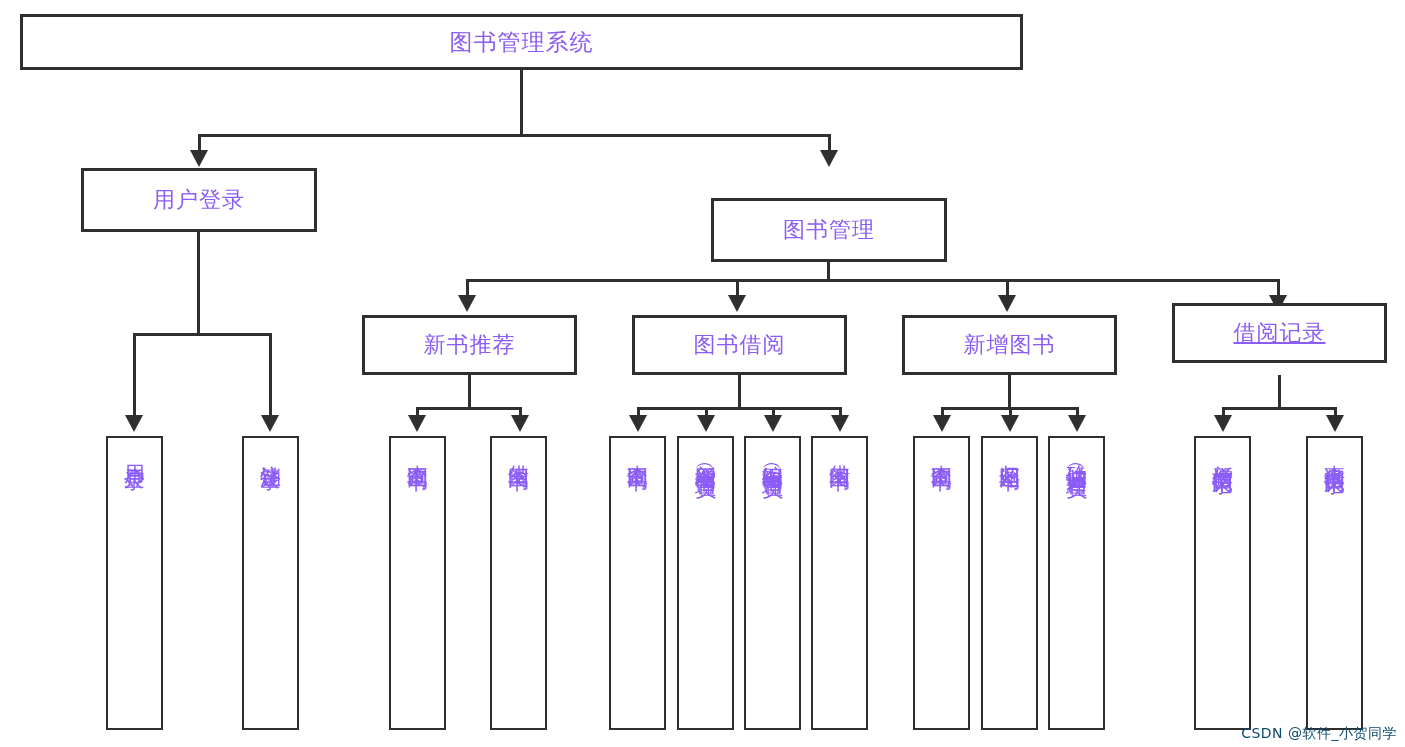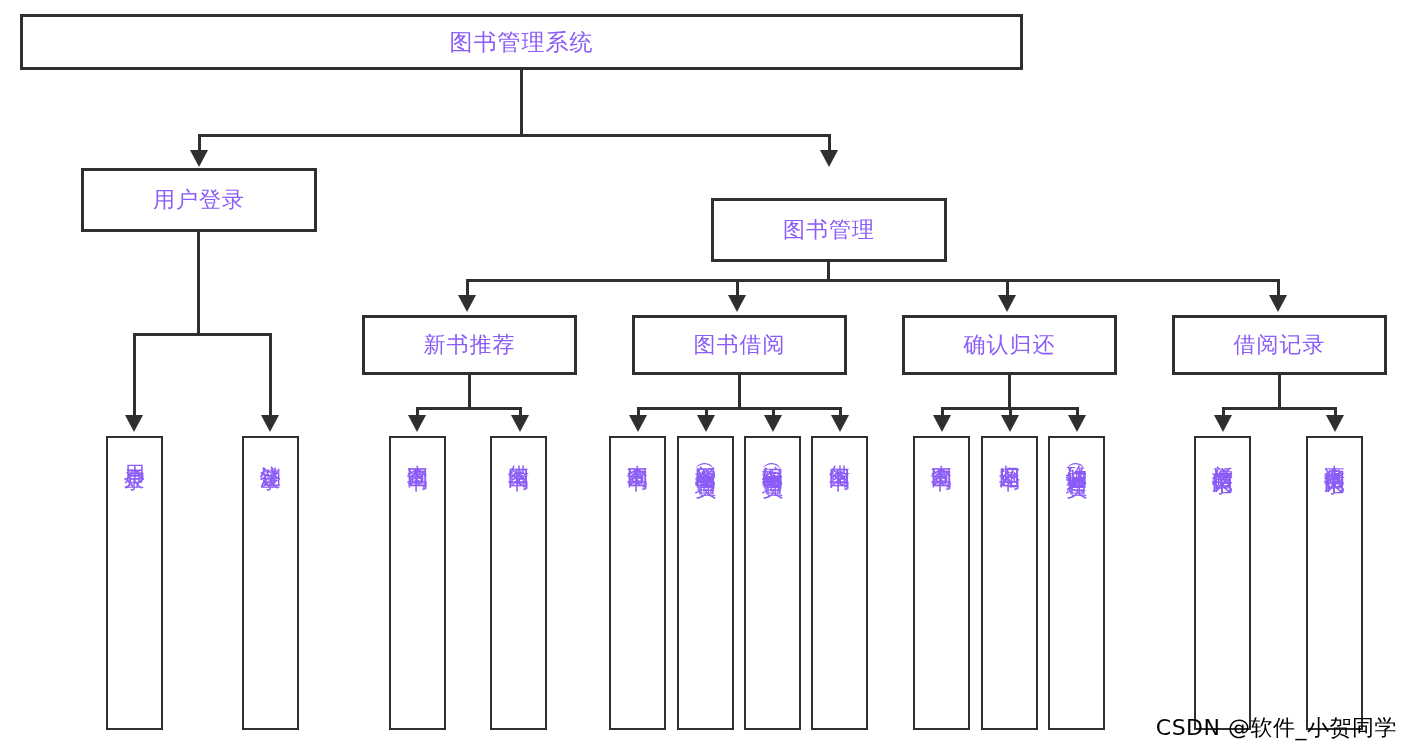--- a/index.html
+++ b/index.html
@@ -72,22 +72,22 @@
     border-left: 9px solid transparent;
     border-right: 9px solid transparent;
     border-top: 17px solid #2f2f2f;
     z-index: 2;
   }
   
   #watermark {
     position: absolute;
     right: 8px;
     bottom: 4px;
-    font-size: 22px;
-    color: #000000;
+    font-size: 14px;
+    color: #0c4a6e;
     letter-spacing: 0.5px;
     white-space: nowrap;
     z-index: 5;
     font-family: "DejaVu Sans", "Liberation Sans", sans-serif;
   }
 </style>
 </head>
 <body>
 
 <div id="canvas">
@@ -131,23 +131,23 @@
   <div class="vline" style="left:1277px; top:279px; height:18px;"></div>
   <div class="arrow" style="left:1269px; top:295px;"></div>
 
   <div class="node lvl3" style="left:362px; top:315px; width:215px; height:60px;">
     <span class="htext">新书推荐</span>
   </div>
   <div class="node lvl3" style="left:632px; top:315px; width:215px; height:60px;">
     <span class="htext">图书借阅</span>
   </div>
   <div class="node lvl3" style="left:902px; top:315px; width:215px; height:60px;">
-    <span class="htext">确认归还</span>
-  </div>
-  <div class="node lvl3" style="left:1172px; top:315px; width:215px; height:60px;">
+    <span class="htext">新增图书</span>
+  </div>
+  <div class="node lvl3" style="left:1172px; top:303px; width:215px; height:60px;text-decoration:underline;">
     <span class="htext">借阅记录</span>
   </div>
 
   <div class="vline" style="left:468px; top:375px; height:35px;"></div>
   <div class="hline" style="left:416px; top:407px; width:106px;"></div>
   <div class="vline" style="left:416px; top:407px; height:10px;"></div>
   <div class="arrow" style="left:408px; top:415px;"></div>
   <div class="vline" style="left:519px; top:407px; height:10px;"></div>
   <div class="arrow" style="left:511px; top:415px;"></div>
 

